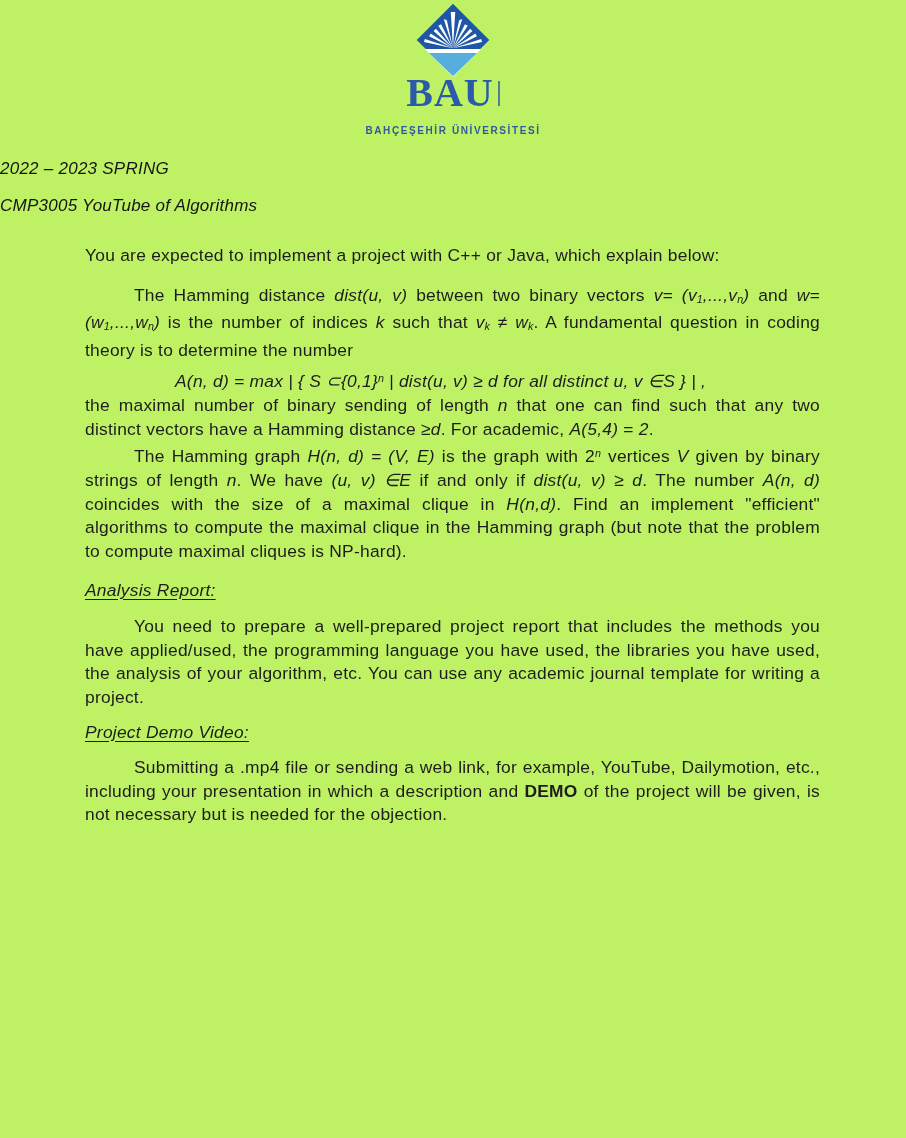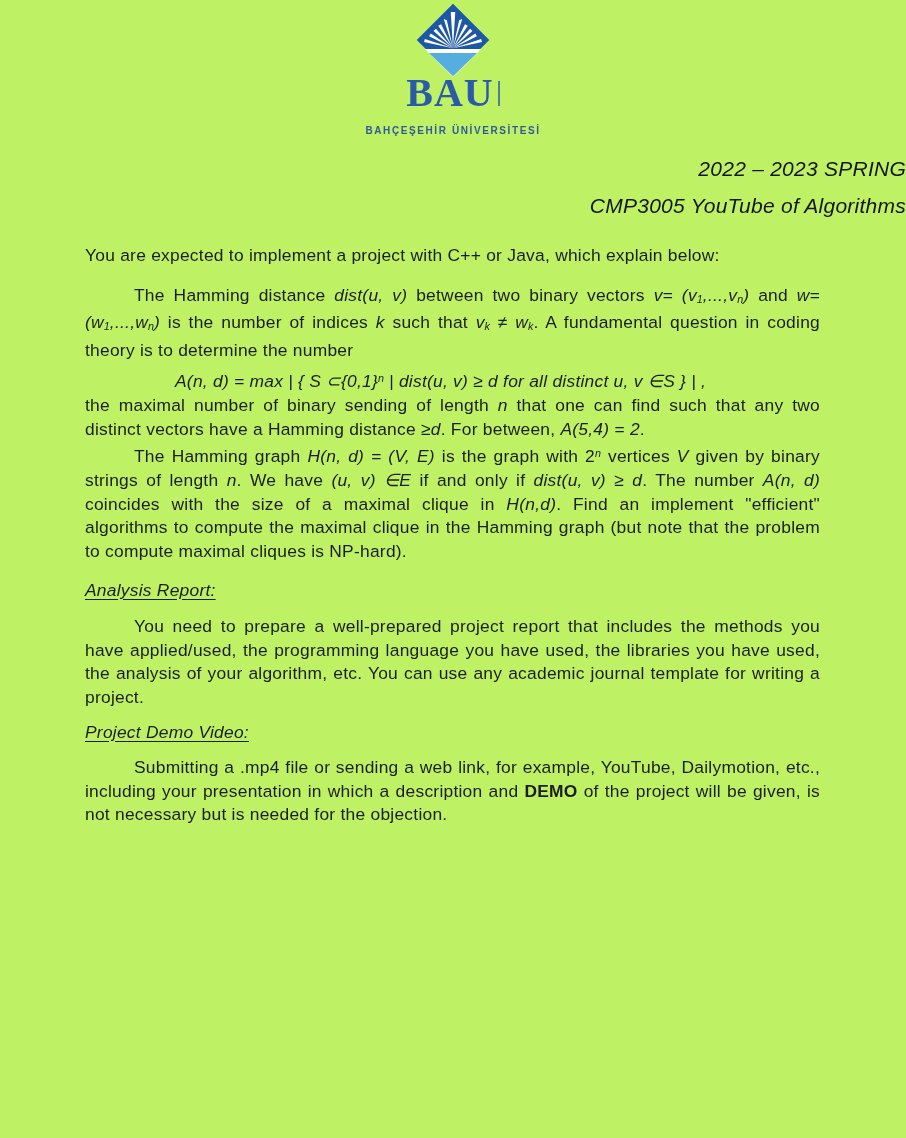--- a/index.html
+++ b/index.html
@@ -16,22 +16,22 @@
     font-family:"Liberation Serif",serif;font-weight:bold;font-size:40px;
     color:#2a5aa8;letter-spacing:1px;
   }
   .wordmark-bar{display:inline-block;width:2px;height:25px;background:#2a5aa8;
     opacity:.75;margin-left:4px;}
   .logo-subtitle{
     font-size:10px;letter-spacing:1.6px;color:#31599f;margin-top:1px;font-weight:bold;
   }
   
   .headings{margin-top:14px;}
-  .headings p{margin:0 0 13px;text-align:right;font-style:italic;
-    font-size:21px;line-height:24px;color:#151515;padding-left:27px;}
+  .headings p{margin:0 0 13px;text-align:left;font-style:italic;
+    font-size:17px;line-height:24px;color:#151515;}
   .headings p.bold-h{font-weight:bold;}
   
   .content{width:735px;margin-left:85px;margin-top:26px;}
   .content p{margin:0;}
   .intro{margin-bottom:16px !important;}
   .para{text-align:justify;}
   .indent{text-indent:49px;}
   .formula{margin-top:4px !important;padding-left:90px;}
   .note-gap{margin-top:47px !important;}
   .section-heading{font-style:italic;text-decoration:underline;text-underline-offset:3px;}
@@ -81,21 +81,21 @@
     <p class="h">CMP3005 YouTube of Algorithms</p>
   </div>
 
   <div class="content">
     <p class="intro">You are expected to implement a project with C++ or Java, which explain below:</p>
 
     <p class="para indent"><span>The Hamming distance </span><span class="it">dist(u, v)</span><span> between two binary vectors </span><span class="it">v= (v</span><span class="it sb">1</span><span class="it">,...,v</span><span class="it sb">n</span><span class="it">)</span><span> and </span><span class="it">w= (w</span><span class="it sb">1</span><span class="it">,...,w</span><span class="it sb">n</span><span class="it">)</span><span> is the number of indices </span><span class="it">k</span><span> such that </span><span class="it">v</span><span class="it sb">k</span><span class="it"> ≠ w</span><span class="it sb">k</span><span>. A fundamental question in coding theory is to determine the number</span></p>
 
     <p class="formula"><span class="it">A(n, d) = max | { S ⊂{0,1}</span><span class="it sp">n</span><span class="it"> |  dist(u, v) ≥ d for all distinct u, v ∈S } | ,</span></p>
 
-    <p class="para"><span>the maximal number of binary sending of length </span><span class="it">n</span><span> that one can find such that any two distinct vectors have a Hamming distance ≥</span><span class="it">d</span><span>. For between, </span><span class="it">A(5,4)</span><span> = </span><span class="it">2</span><span>.</span></p>
+    <p class="para"><span>the maximal number of binary sending of length </span><span class="it">n</span><span> that one can find such that any two distinct vectors have a Hamming distance ≥</span><span class="it">d</span><span>. For academic, </span><span class="it">A(5,4)</span><span> = </span><span class="it">2</span><span>.</span></p>
 
     <p class="para indent"><span>The Hamming graph </span><span class="it">H(n, d) = (V, E)</span><span> is the graph with 2</span><span class="it sp">n</span><span> vertices </span><span class="it">V</span><span> given by binary strings of length </span><span class="it">n</span><span>. We have </span><span class="it">(u, v)</span><span class="it"> ∈E</span><span> if and only if </span><span class="it">dist(u, v)</span><span> ≥ </span><span class="it">d</span><span>. The number </span><span class="it">A(n, d)</span><span> coincides with the size of a maximal clique in </span><span class="it">H(n,d)</span><span>. Find an implement "efficient" algorithms to compute the maximal clique in the Hamming graph (but note that the problem to compute maximal cliques is NP-hard).</span></p>
 
 
 
     <p class="section-heading sp2">Analysis Report:</p>
     <p class="para indent sp3"><span>You need to prepare a well-prepared project report that includes the methods you have applied/used, the programming language you have used, the libraries you have used, the analysis of your algorithm, etc. You can use any academic journal template for writing a project.</span></p>
 
     <p class="section-heading sp4">Project Demo Video:</p>
     <p class="para indent sp4"><span>Submitting a .mp4 file or sending a web link, for example, YouTube, Dailymotion, etc., including your presentation in which a description and </span><span class="bd">DEMO</span><span> of the project will be given, is not necessary but is needed for the objection.</span></p>

